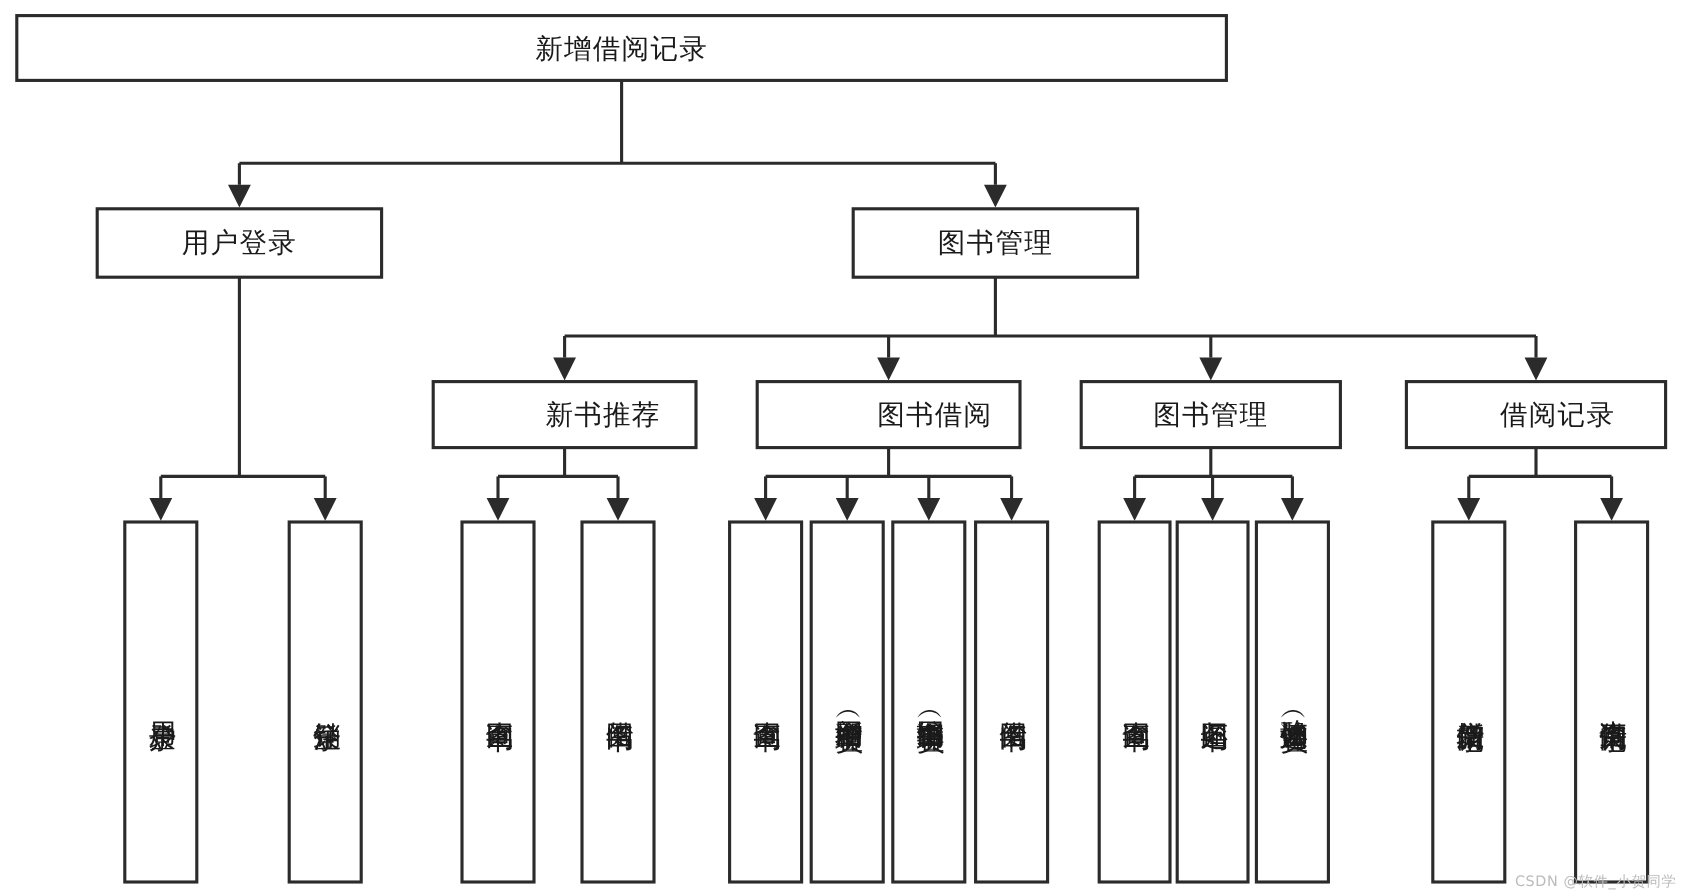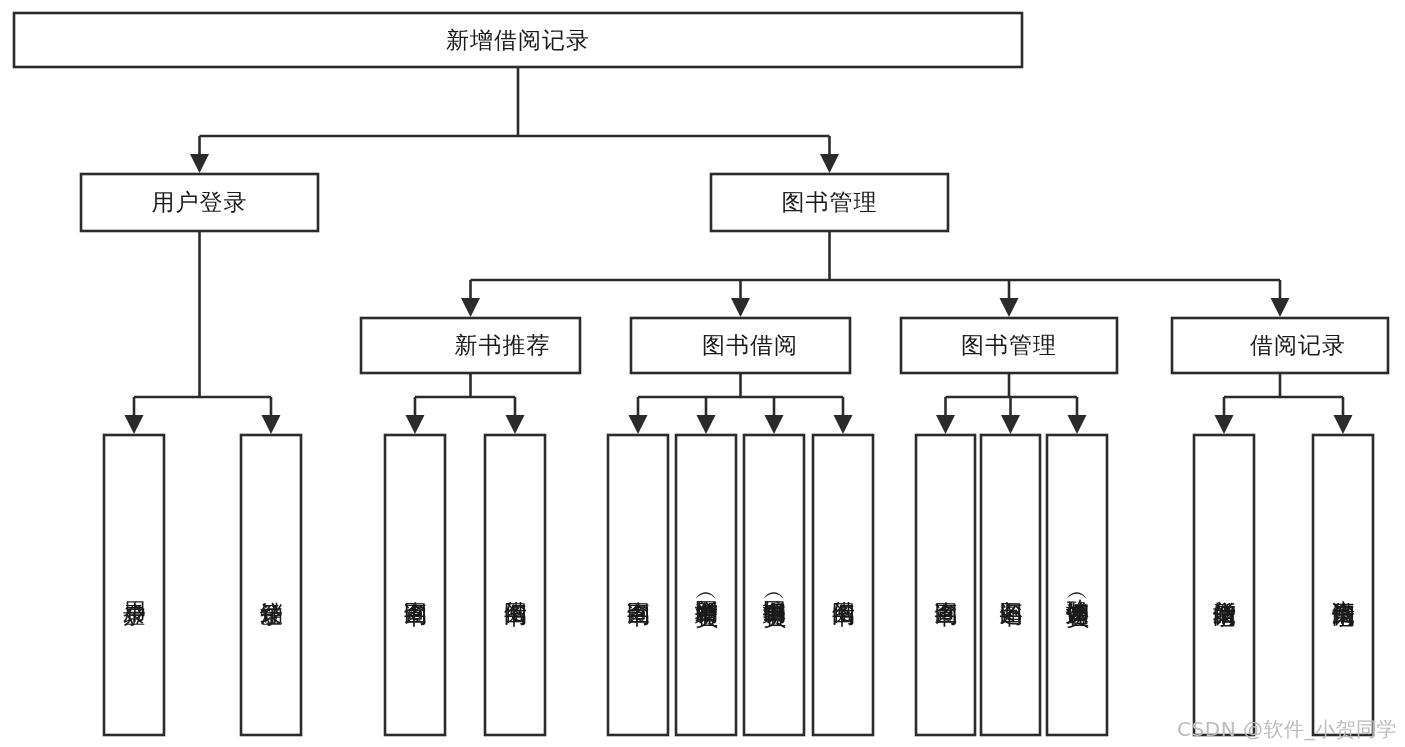--- a/index.html
+++ b/index.html
@@ -10,21 +10,21 @@
   }
   #diagram-root{position:relative;width:1405px;height:747px;background:#fff;}
   svg#tree{position:absolute;left:0;top:0;width:1405px;height:747px;display:block;}
   .node-rect{fill:#ffffff;stroke:#2b2b2b;stroke-width:2.6;}
   .connector{fill:none;stroke:#2b2b2b;stroke-width:2.6;stroke-linecap:butt;}
   .arrow-head{fill:#2b2b2b;stroke:none;}
   .watermark{
     position:absolute;
     right:8px;bottom:4px;
     font-family:"DejaVu Sans","Liberation Sans",sans-serif;
-    font-size:20px;
+    font-size:12px;
     color:#bcbcbc;
     letter-spacing:0.5px;
     white-space:nowrap;
     pointer-events:none;
     text-align:center;
   }
   .vlabel-wrap{
     position:absolute;
     display:flex;
     align-items:center;
@@ -161,21 +161,21 @@
       </div>
       <div class="hlabel-wrap" style="left: 81px; top: 174px; width: 237px; height: 57px;">
         <span class="hlabel">用户登录</span>
       </div>
       <div class="hlabel-wrap" style="left: 711px; top: 174px; width: 237px; height: 57px;">
         <span class="hlabel">图书管理</span>
       </div>
       <div class="hlabel-wrap" style="left: 361px; top: 318px; width: 219px; height: 55px; margin-left: 32px;">
         <span class="hlabel">新书推荐</span>
       </div>
-      <div class="hlabel-wrap" style="left: 631px; top: 318px; width: 238px; height: 55px;">
+      <div class="hlabel-wrap" style="left: 660px; top: 318px; width: 238px; height: 55px;">
         <span class="hlabel">图书借阅</span>
       </div>
       <div class="hlabel-wrap" style="left: 901px; top: 318px; width: 216px; height: 55px;">
         <span class="hlabel">图书管理</span>
       </div>
       <div class="hlabel-wrap" style="left: 1172px; top: 318px; width: 216px; height: 55px; padding-left: 36px;">
         <span class="hlabel">借阅记录</span>
       </div>
       <div class="vlabel-wrap" style="left: 104px; top: 435px; width: 60px; height: 300px;">
         <span class="vlabel" style="max-height: 292px;">用户登录</span>

